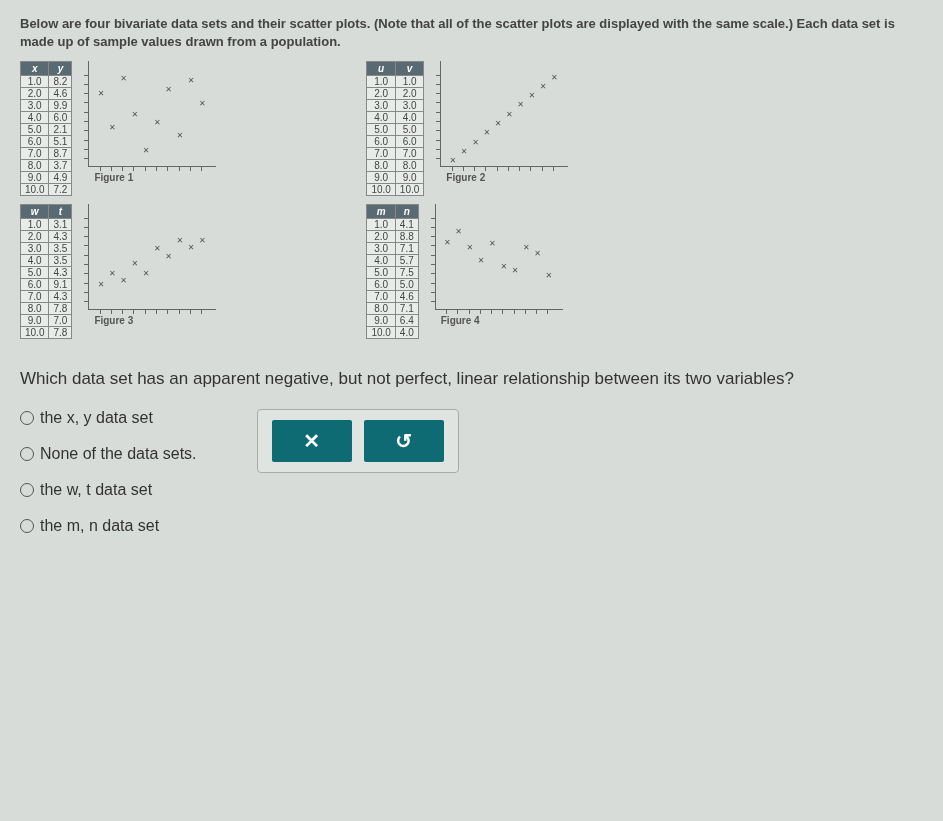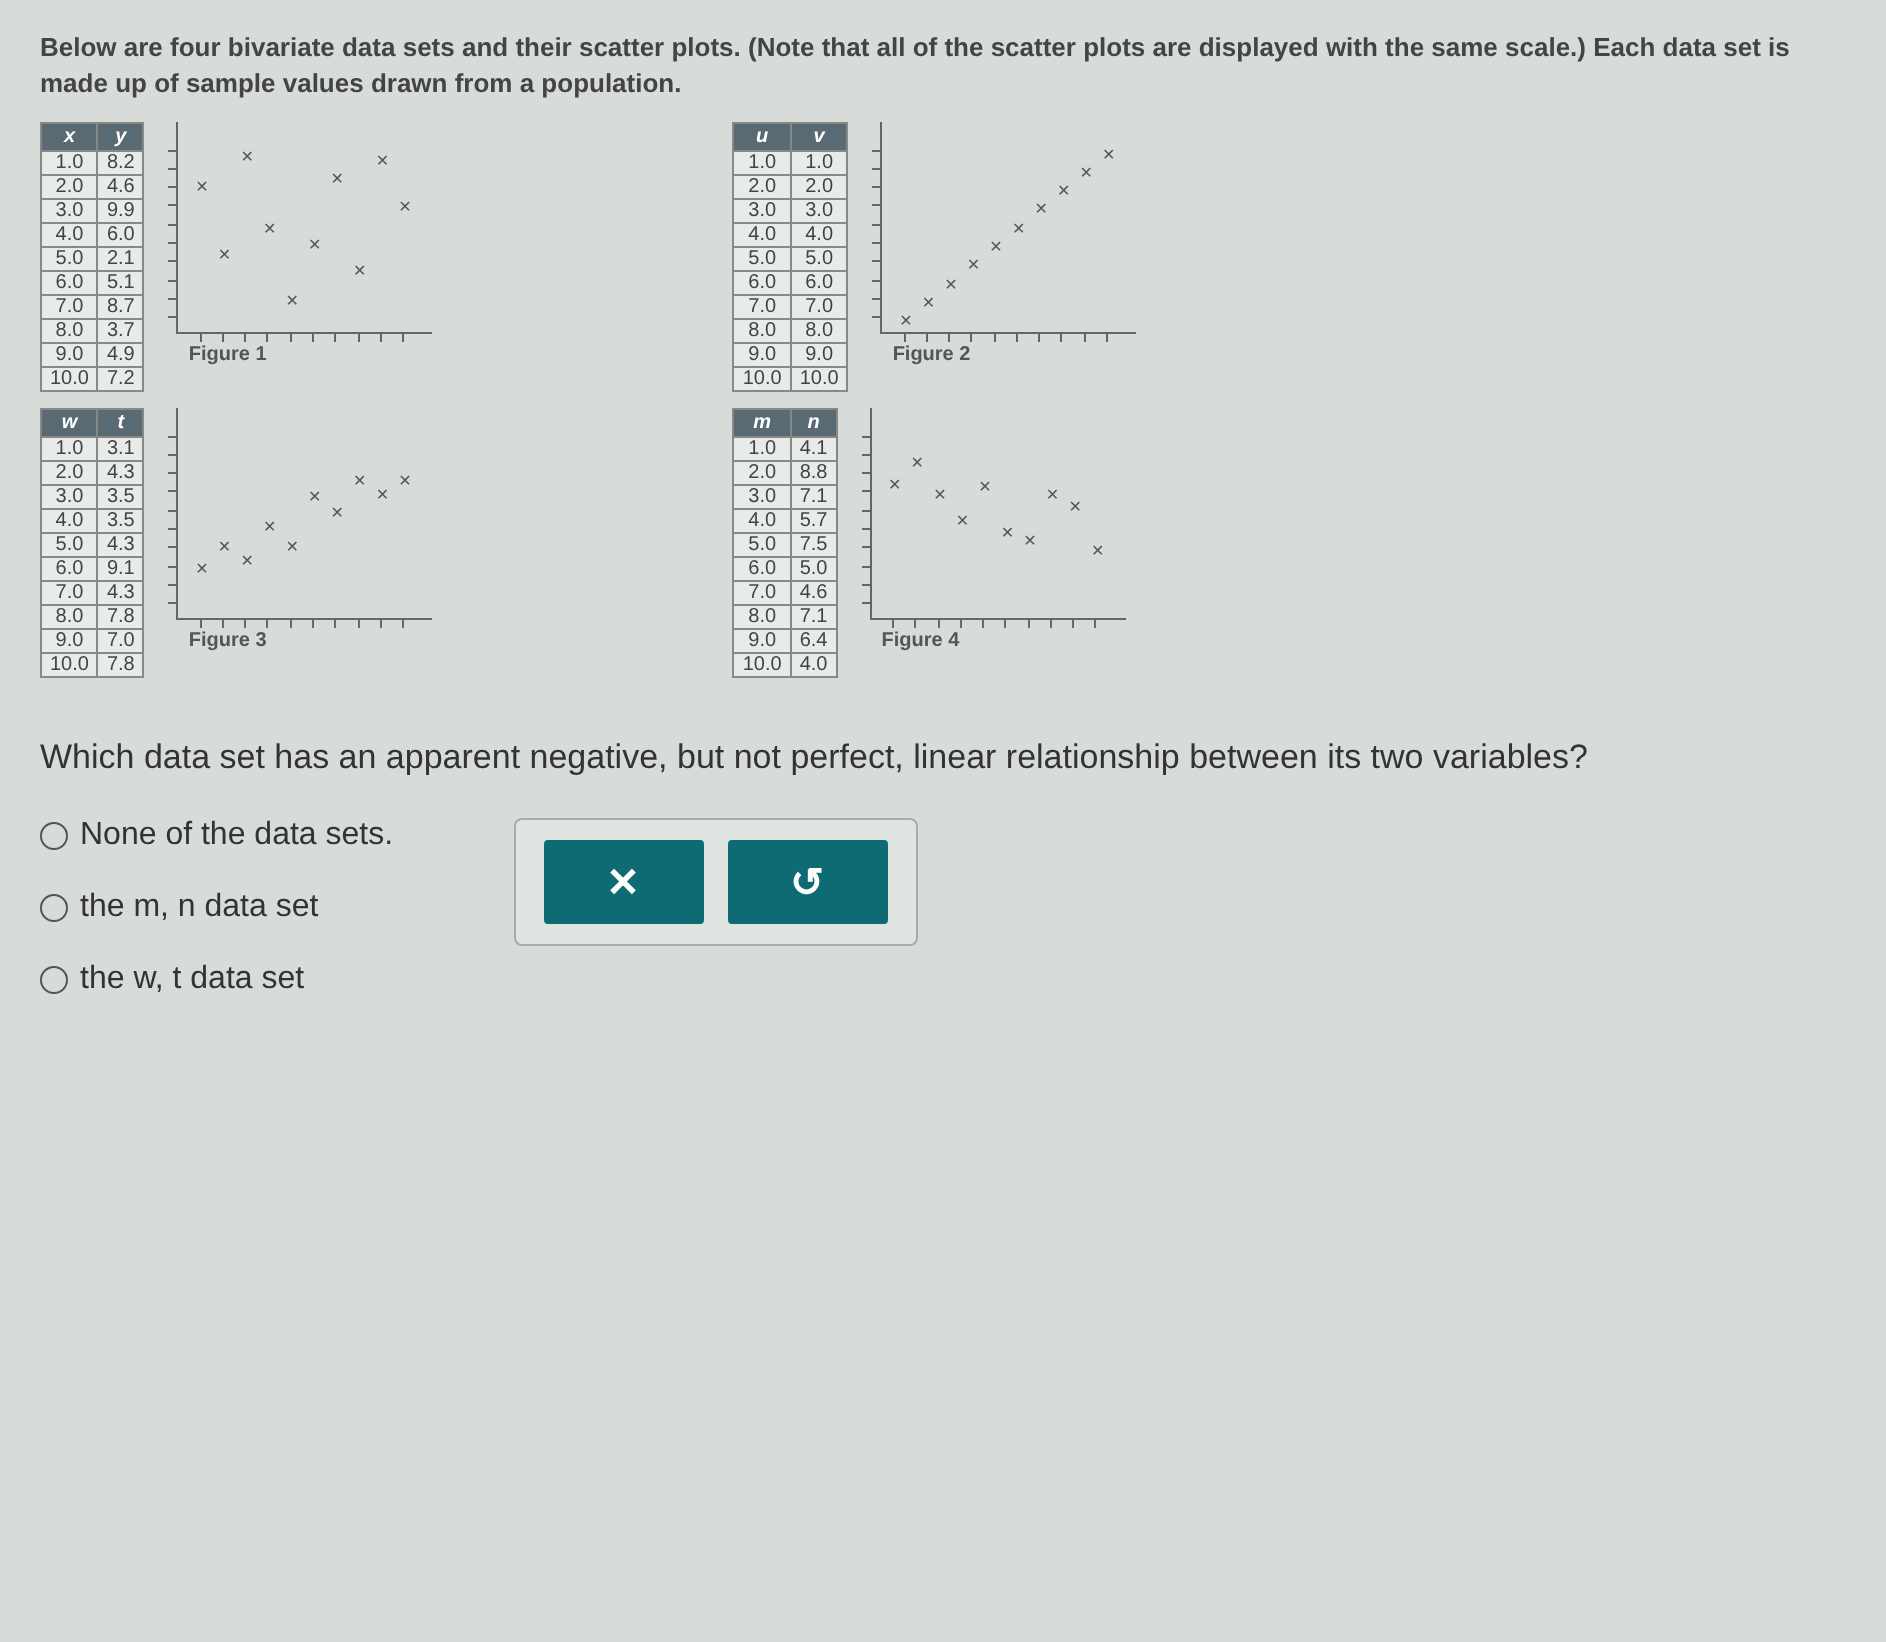--- a/index.html
+++ b/index.html
@@ -495,28 +495,32 @@
     </div>
   </div>
 </div>
 
 <div class="question">Which data set has an apparent negative, but not perfect, linear relationship between its two variables?</div>
 
 <div class="answers-row">
   <div class="options">
       <div class="option">
         <span class="radio"></span>
+        <span>the x, y data set</span>
+      </div>
+      <div class="option">
+        <span class="radio"></span>
         <span>None of the data sets.</span>
       </div>
       <div class="option">
         <span class="radio"></span>
-        <span>the m, n data set</span>
+        <span>the w, t data set</span>
       </div>
       <div class="option">
         <span class="radio"></span>
-        <span>the w, t data set</span>
+        <span>the m, n data set</span>
       </div>
     </div>
   <div class="button-group">
     <div class="btn">✕</div>
     <div class="btn">↺</div>
   </div>
 </div>
 
 </body></html>

